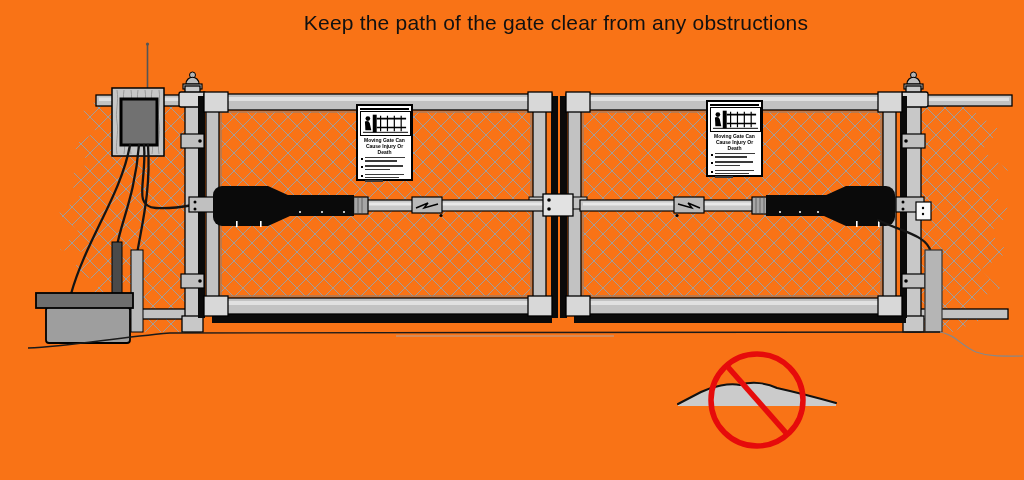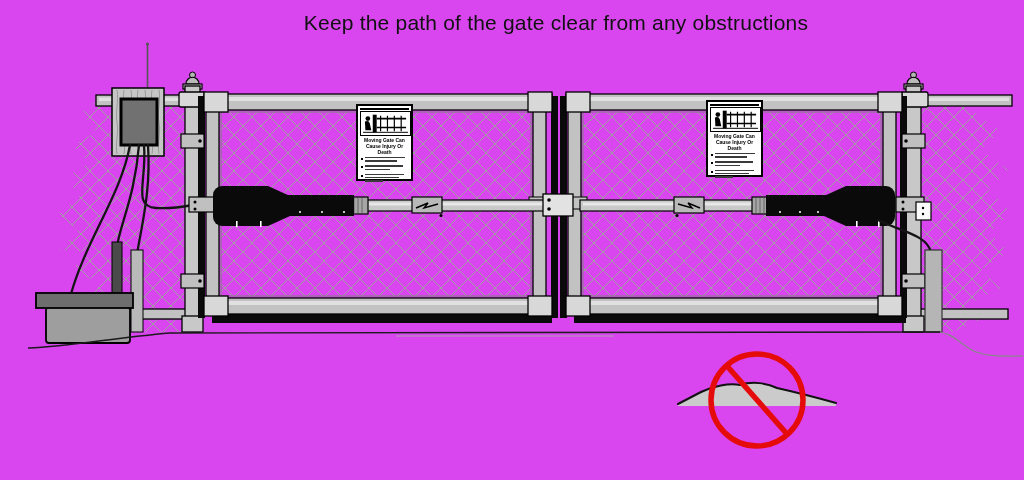--- a/index.html
+++ b/index.html
@@ -1,16 +1,16 @@
 <!DOCTYPE html>
 <html><head>
 <meta charset="utf-8">
 <style>
   html,body{margin:0;padding:0;background:#fff;}
-  .stage{position:relative;width:1024px;height:480px;background:#d946ef;overflow:hidden;
+  .stage{position:relative;width:1024px;height:480px;background:#f97316;overflow:hidden;
          font-family:"Liberation Sans",sans-serif;}
   .stage svg.scene{position:absolute;left:0;top:0;}
   .title{position:absolute;left:88px;top:11px;width:936px;text-align:center;
          font-size:21px;color:#111;letter-spacing:0.2px;}
   .warning-label{position:absolute;width:57px;height:77px;background:#fff;border:2px solid #000;
                  box-sizing:border-box;padding:2px;display:flex;flex-direction:column;gap:1px;}
   .wl-header{background:#ee7c17;border:1px solid #000;color:#000;font-weight:bold;
              font-size:6.5px;line-height:8px;text-align:center;white-space:nowrap;overflow:hidden;}
   .wl-picto{border:1px solid #000;height:23px;flex:none;}
   .wl-heading{font-size:5px;font-weight:bold;text-align:center;line-height:6px;}

